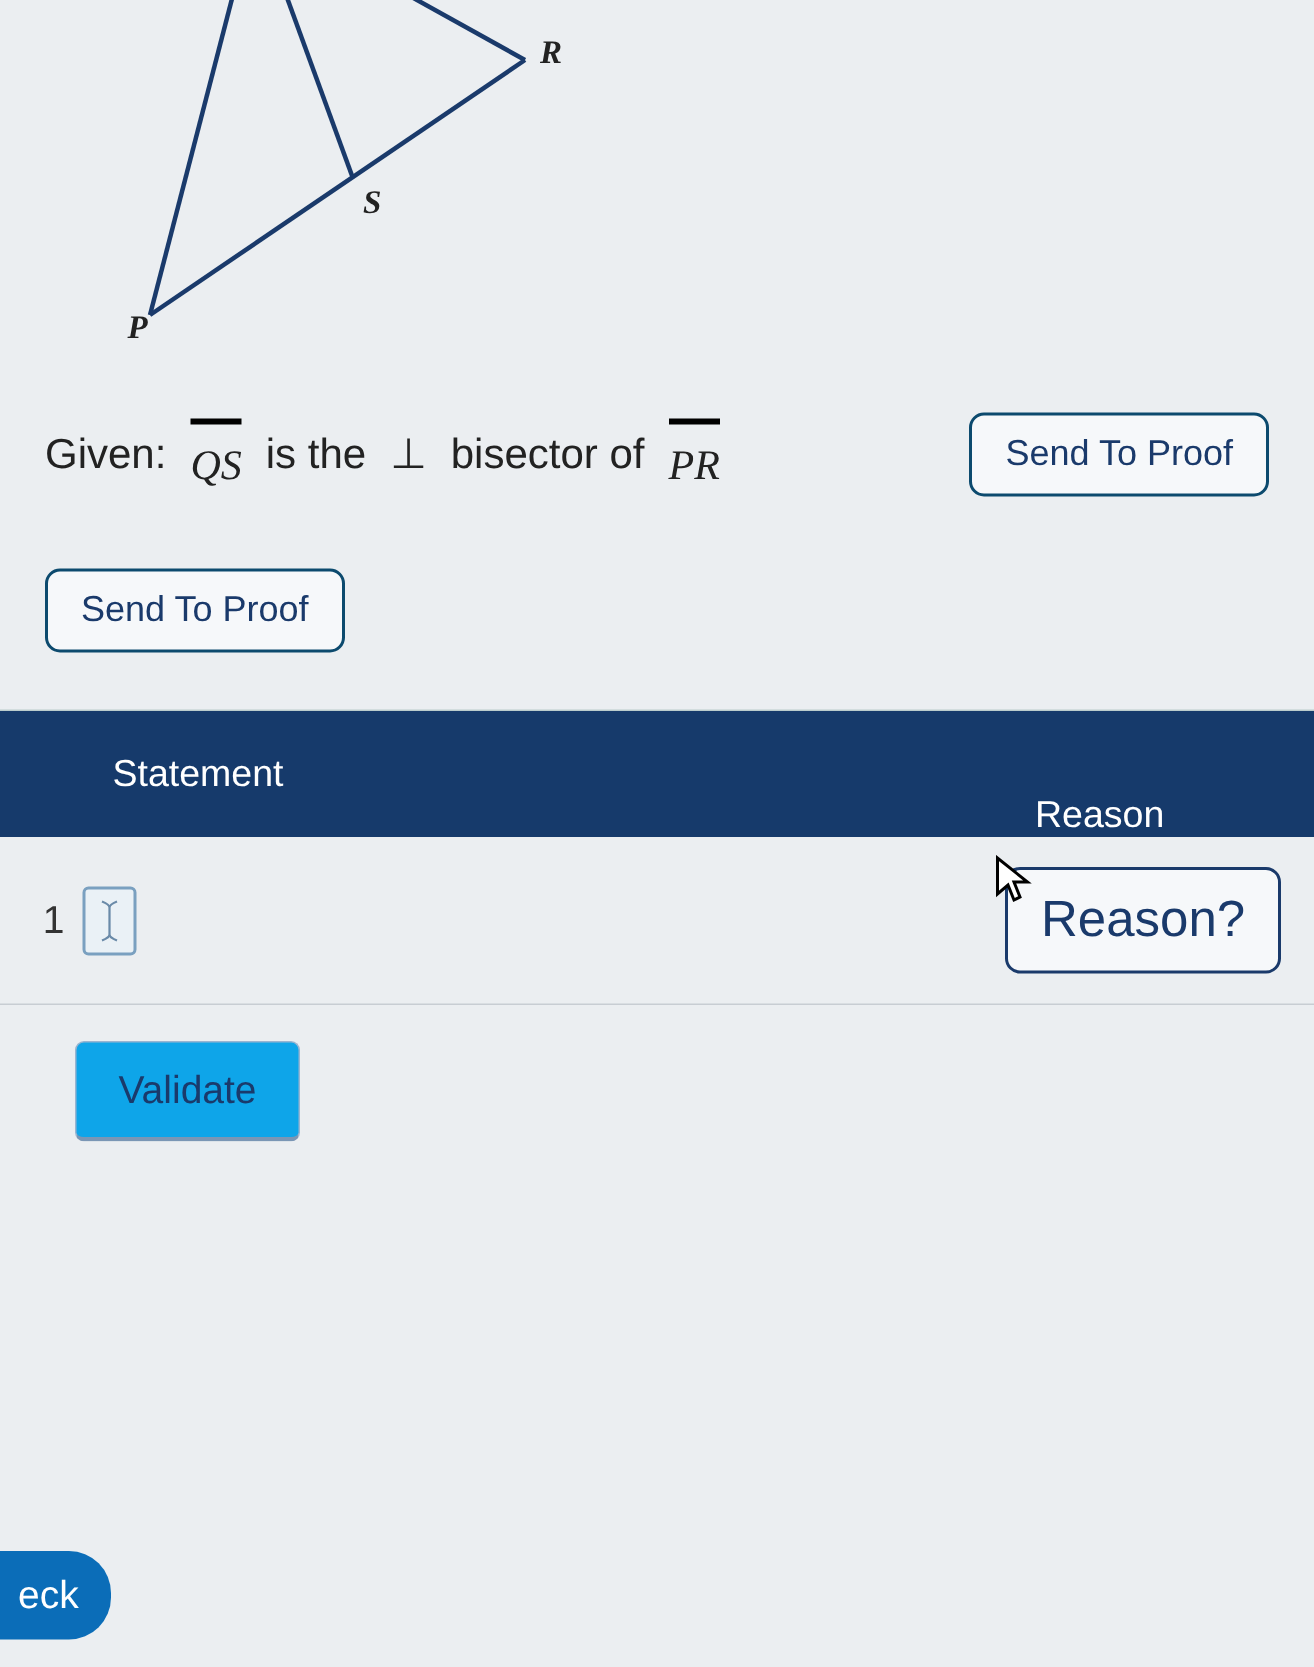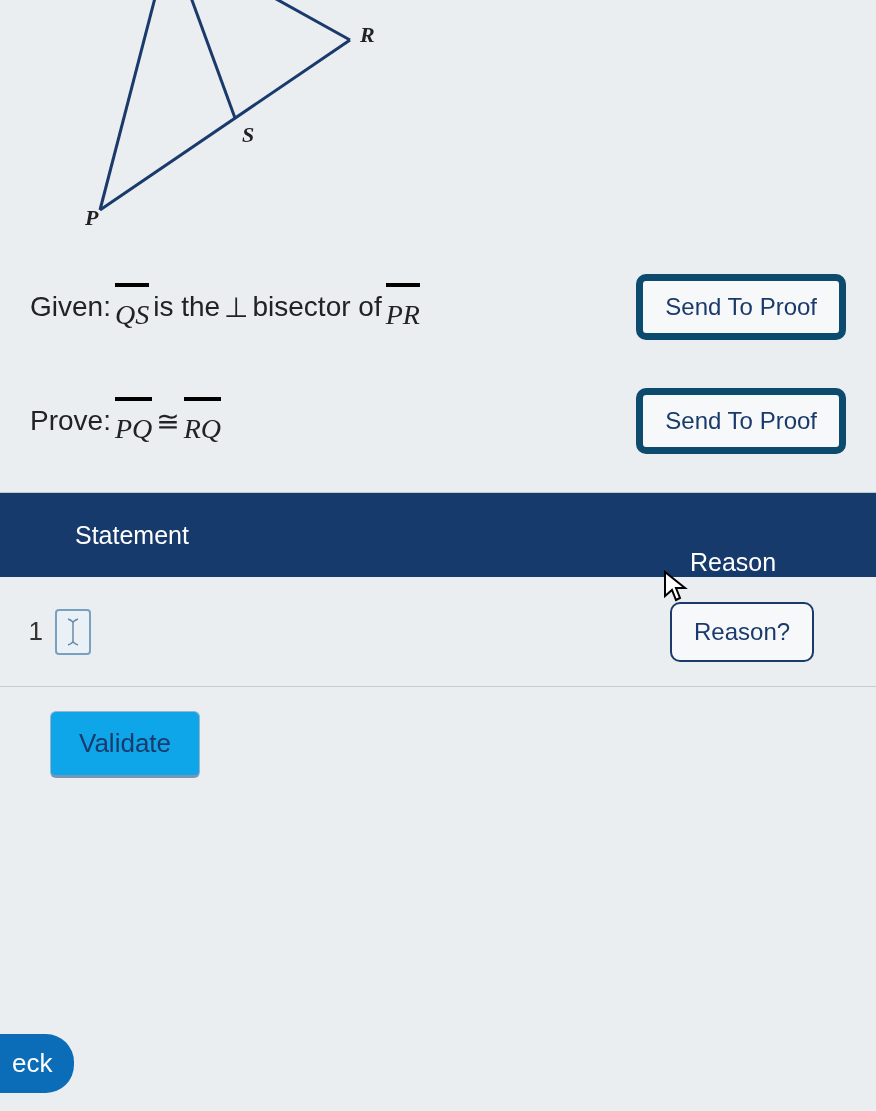--- a/index.html
+++ b/index.html
@@ -22,38 +22,38 @@
     align-items: center;
     justify-content: space-between;
     padding: 10px 30px 10px 30px;
     margin-bottom: 28px;
   }
   .given-text, .prove-text {
     font-size: 28px;
     color: #222;
     display: flex;
     align-items: center;
-    gap: 4px;
+    gap: 16px;
     flex-wrap: wrap;
   }
   .segment {
     border-top: 4px solid #000000;
     padding-top: 12px;
     font-style: italic;
     font-family: 'Times New Roman', serif;
     font-weight: 500;
   }
   .perp {
     font-family: 'Times New Roman', serif;
   }
   .cong {
     font-family: 'Times New Roman', serif;
   }
   .btn-outline {
-    border: 7px solid #0c4a6e;
+    border: 2px solid #0c4a6e;
     background: #f6f8fa;
     color: #1a3a6b;
     font-size: 24px;
     padding: 12px 22px;
     border-radius: 10px;
     cursor: pointer;
     font-family: inherit;
   }
   .proof-table {
     margin-top: 2px;
@@ -116,21 +116,21 @@
     align-items: center;
     justify-content: center;
     color: #6a8aa8;
     font-size: 24px;
     cursor: text;
   }
   .reason-btn {
     border: 2px solid #1a3a6b;
     background: #f6f8fa;
     color: #1a3a6b;
-    font-size: 24px;
+    font-size: 34px;
     padding: 14px 22px;
     border-radius: 10px;
     cursor: pointer;
     font-family: inherit;
   }
   .validate-row {
     padding: 24px 0 200px 50px;
   }
   .validate-btn {
     background: #0ea5e9;
@@ -194,26 +194,20 @@
     <span class="segment">QS</span>
     <span>is the</span>
     <span class="perp">⊥</span>
     <span>bisector of</span>
     <span class="segment">PR</span>
   </div>
   <button class="btn-outline">Send To Proof</button>
 </div>
 
 <div class="prove-row">
-  <div class="prove-text">
-    <span>Prove:</span>
-    <span class="segment">PQ</span>
-    <span class="cong">≅</span>
-    <span class="segment">RQ</span>
-  </div>
   <button class="btn-outline">Send To Proof</button>
 </div>
 
 <div class="proof-table">
   <div class="proof-header">
     <div class="col-statement">Statement</div>
     <div class="col-reason">Reason</div>
   </div>
   <div class="proof-row">
     <div class="col-num">1</div>

